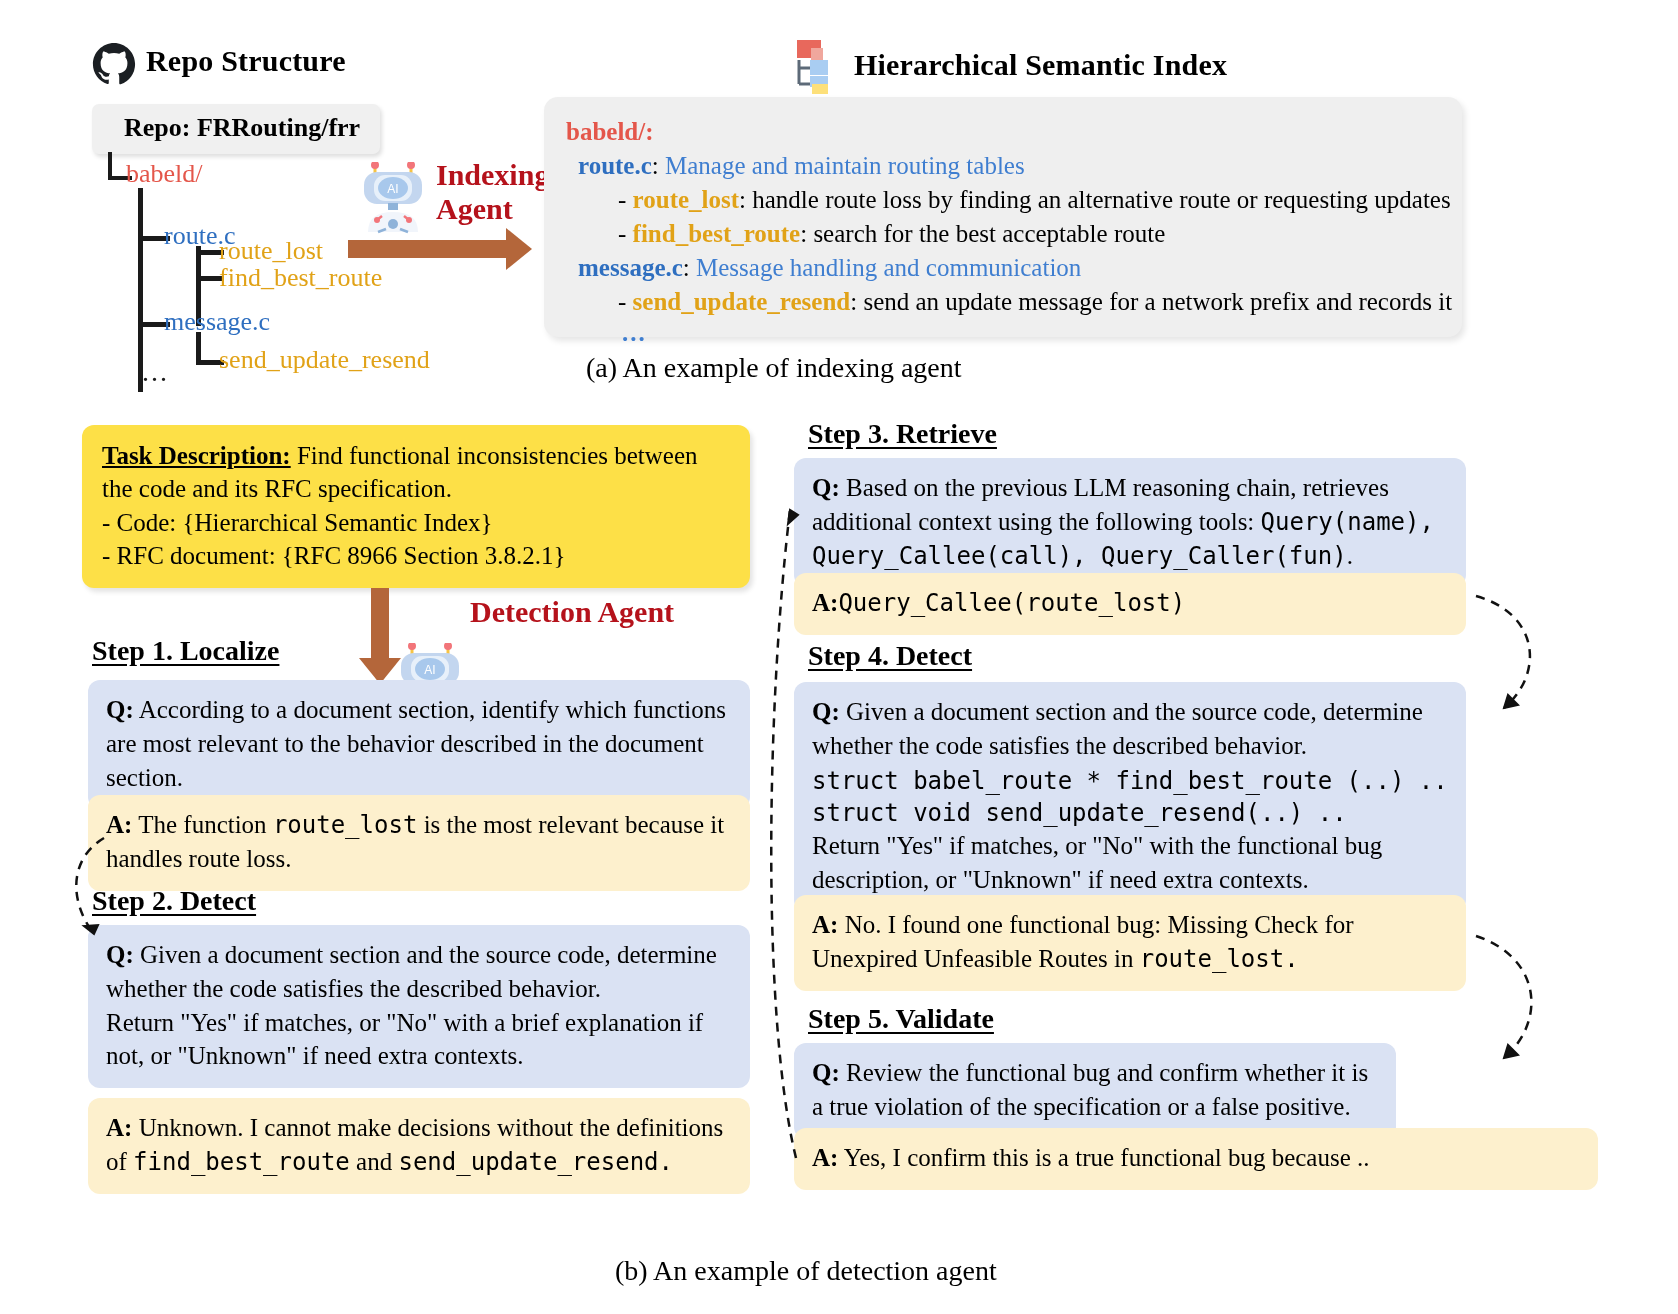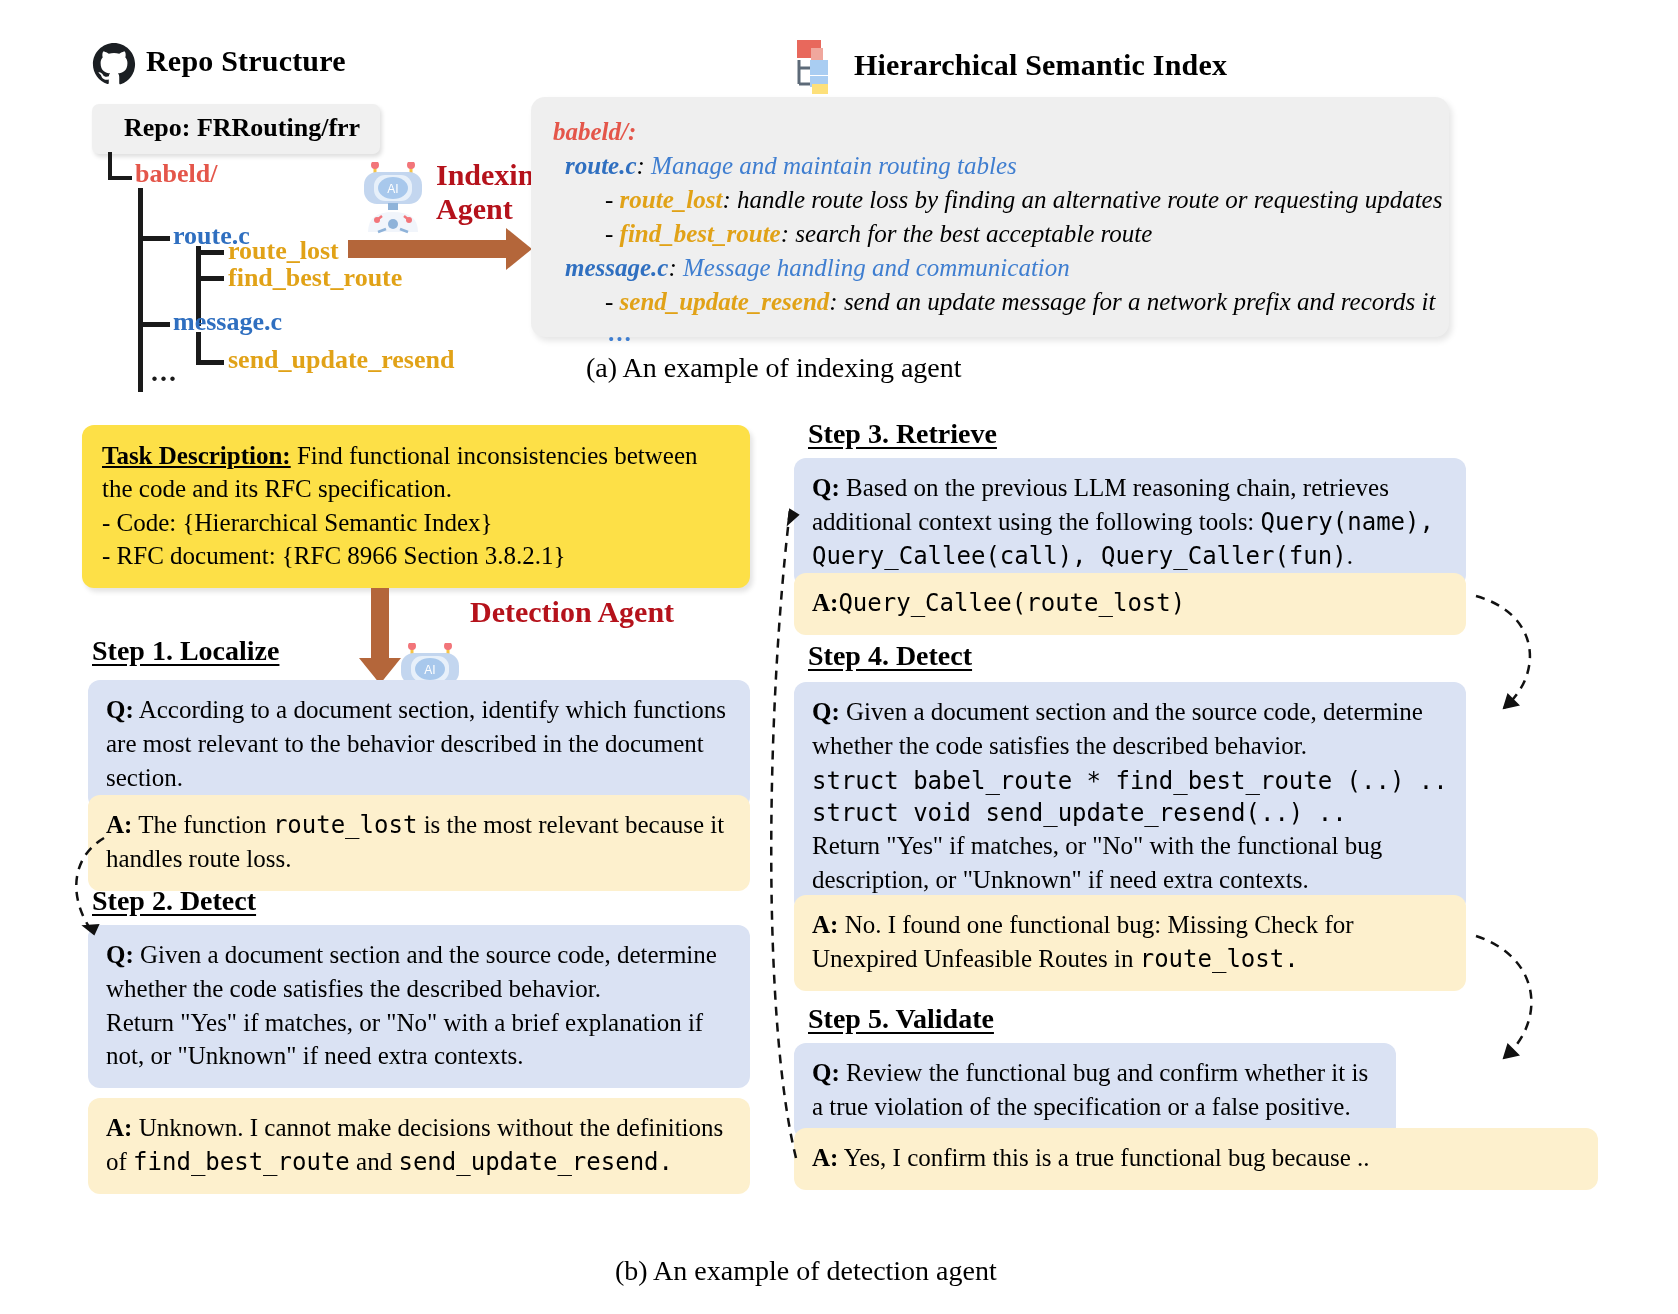--- a/index.html
+++ b/index.html
@@ -24,21 +24,21 @@
   
   .repo-chip {
     background:#f0f0f0; border-radius:7px;
     padding:9px 20px 11px 20px;
     font-weight:bold; font-size:26px;
     box-shadow:2px 3px 4px rgba(0,0,0,.13);
     display:inline-block; white-space:nowrap;
   }
 
   
-  .tree-item { font-weight:bold; font-size:26px; white-space:nowrap;margin-left:9px; }
+  .tree-item { font-weight:normal; font-size:26px; white-space:nowrap; }
   .c-dir  { color:#e4564a; }
   .c-file { color:#2f6fc0; }
   .c-fn   { color:#e1a217; }
   .c-desc { color:#3f7ed0; }
   .tree-line { background:#1a1a1a; position:absolute; }
 
   
   .index-panel {
     background:#efefef; border-radius:14px;
     box-shadow:3px 4px 6px rgba(0,0,0,.10);
@@ -177,21 +177,21 @@
     <path d="M9 22 V46" stroke="#5d6a78" stroke-width="3" fill="none"></path>
     <path d="M9 30 H20" stroke="#5d6a78" stroke-width="3" fill="none"></path>
     <path d="M9 46 H20" stroke="#5d6a78" stroke-width="3" fill="none"></path>
     <rect x="20" y="22" width="18" height="15" fill="#a9cdf2"></rect>
     <rect x="20" y="38" width="18" height="11" fill="#a9cdf2"></rect>
     <rect x="22" y="46" width="16" height="10" fill="#fde07a"></rect>
   </svg>
 </div>
 <div class="abs panel-title" style="left:854px; top:48px;">Hierarchical Semantic Index</div>
 
-<div class="abs index-panel" style="left:531px; top:97px; width:918px; height:240px;font-style:italic;">
+<div class="abs index-panel" style="left:544px; top:97px; width:918px; height:240px;">
   <div class="idx-row">
     <b class="c-dir">babeld/:</b>
   </div>
   <div class="idx-row idx-l1">
     <b class="c-file">route.c</b><span>: </span><span class="c-desc">Manage and maintain routing tables</span>
   </div>
   <div class="idx-row idx-l2">
     <span>- </span><b class="c-fn">route_lost</b><span>: </span><span>handle route loss by finding an alternative route or requesting updates</span>
   </div>
   <div class="idx-row idx-l2">

